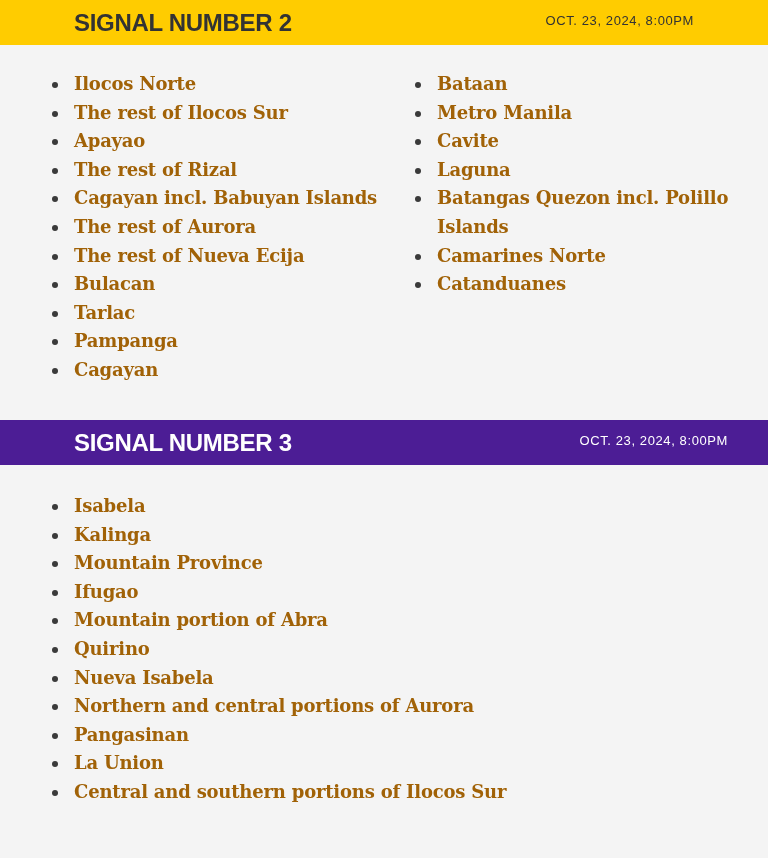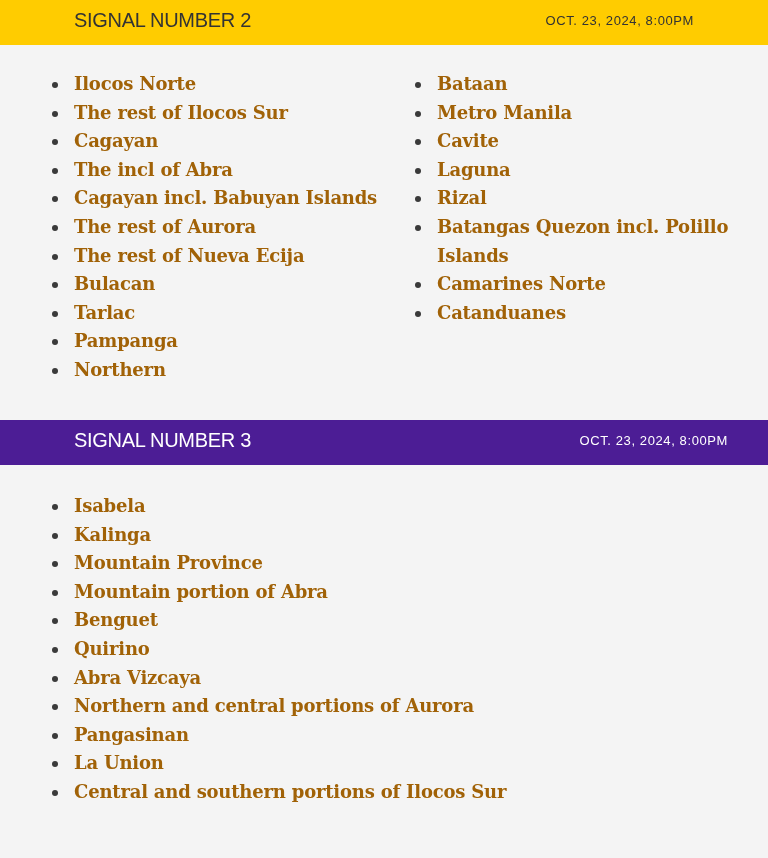--- a/index.html
+++ b/index.html
@@ -1,64 +1,63 @@
 <!DOCTYPE html>
 <html><head>
 <meta charset="utf-8">
 <style>
   html, body { margin:0; padding:0; }
   body { width:768px; height:858px; background:#f4f4f4; overflow:hidden; font-family:"DejaVu Serif", serif; }
   .hdr { position:absolute; left:0; width:768px; height:45px; }
-  .hdr .title { position:absolute; left:74px; top:9px; font-family:"Liberation Sans", sans-serif; font-weight:normal; font-size:20px; letter-spacing:-0.3px; }
+  .hdr .title { position:absolute; left:74px; top:9px; font-family:"Liberation Sans", sans-serif; font-weight:bold; font-size:24px; letter-spacing:-0.3px; }
   .hdr .date { position:absolute; right:74px; top:13px; font-family:"Liberation Sans", sans-serif; font-size:13px; letter-spacing:0.6px; }
   .hdr2 .date { right:78px; }
   ul { position:absolute; margin:0; padding:0; list-style:none; }
   li { position:relative; padding-left:22px; font-weight:bold; font-size:18px; line-height:28.6px; color:#a16207; letter-spacing:-0.2px; }
   li::before { content:""; position:absolute; left:0; top:12px; width:6px; height:6px; border-radius:50%; background:#3a3a3a; }
 </style>
 </head>
 <body>
 
 <div class="hdr" style="top:0;background:#ffcc00;color:#333;">
   <span class="title">SIGNAL NUMBER 2</span>
   <span class="date">OCT. 23, 2024, 8:00PM</span>
 </div>
 <ul style="left:52px;top:70px;" id="s2c1">
     <li>Ilocos Norte</li>
     <li>The rest of Ilocos Sur</li>
-    <li>Cagayan</li>
-    <li>The incl of Abra</li>
+    <li>Apayao</li>
+    <li>The rest of Rizal</li>
     <li>Cagayan incl. Babuyan Islands</li>
     <li>The rest of Aurora</li>
     <li>The rest of Nueva Ecija</li>
     <li>Bulacan</li>
     <li>Tarlac</li>
     <li>Pampanga</li>
-    <li>Northern</li>
+    <li>Cagayan</li>
   </ul>
 <ul style="left:415px;top:70px;width:330px;" id="s2c2">
     <li>Bataan</li>
     <li>Metro Manila</li>
     <li>Cavite</li>
     <li>Laguna</li>
-    <li>Rizal</li>
     <li>Batangas Quezon incl. Polillo Islands</li>
     <li>Camarines Norte</li>
     <li>Catanduanes</li>
   </ul>
 
 <div class="hdr hdr2" style="top:420px;background:#4c1d95;color:#fff;padding-left:38px;">
   <span class="title">SIGNAL NUMBER 3</span>
   <span class="date">OCT. 23, 2024, 8:00PM</span>
 </div>
 <ul style="left:52px;top:492px;" id="s3">
     <li>Isabela</li>
     <li>Kalinga</li>
     <li>Mountain Province</li>
+    <li>Ifugao</li>
     <li>Mountain portion of Abra</li>
-    <li>Benguet</li>
     <li>Quirino</li>
-    <li>Abra Vizcaya</li>
+    <li>Nueva Isabela</li>
     <li>Northern and central portions of Aurora</li>
     <li>Pangasinan</li>
     <li>La Union</li>
     <li>Central and southern portions of Ilocos Sur</li>
   </ul>
 
 </body></html>

